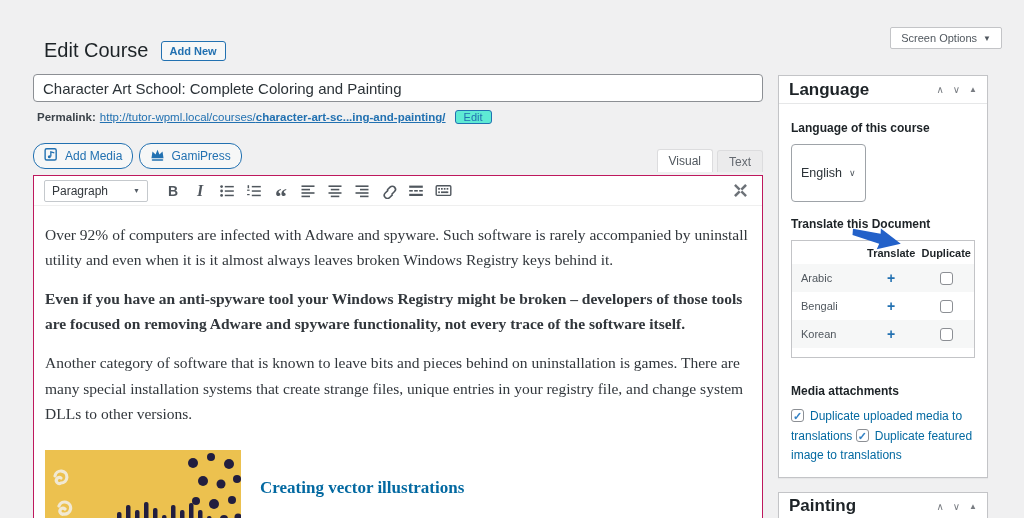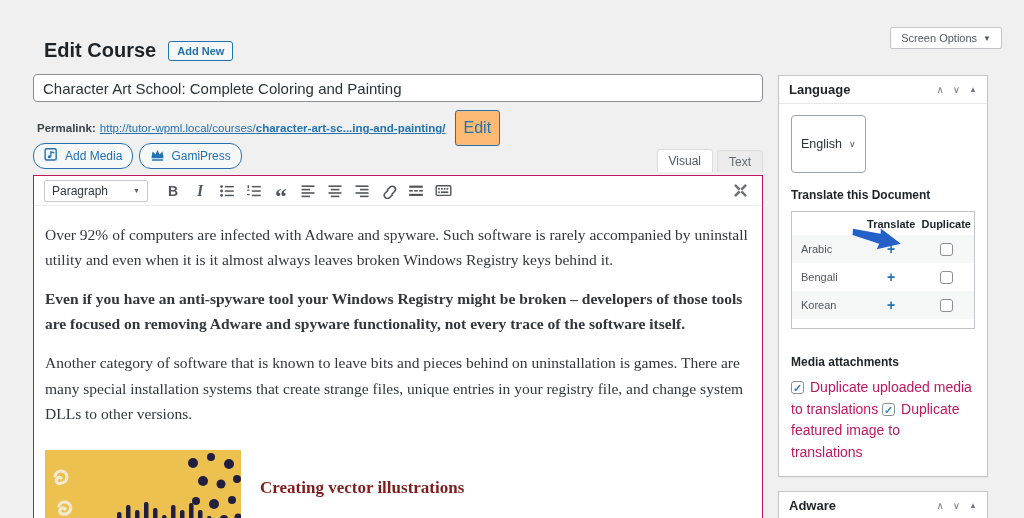--- a/index.html
+++ b/index.html
@@ -18,21 +18,21 @@
     font-size: 11px; color: #50575e; padding: 4px 10px;
     display: flex; align-items: center; gap: 6px; cursor: pointer;
   }
   .screen-options .caret { font-size: 8px; color: #50575e; }
 
   
   .page-title-row {
     position: absolute; left: 44px; top: 39px;
     display: flex; align-items: center; gap: 12px;
   }
-  .page-title-row h1 { font-size: 20px; font-weight: 700; color: #1d2327; }
+  .page-title-row h1 { font-size: 20px; font-weight: 400; color: #1d2327; }
   .add-new-btn {
     font-size: 11px; color: #2271b1; background: #f6f7f7;
     border: 1px solid #2271b1; border-radius: 3px; padding: 3px 8px; cursor: pointer;
     font-weight: 600;
   }
 
   
   .title-input {
     position: absolute; left: 33px; top: 74px; width: 730px; height: 28px;
     border: 1px solid #8c8f94; border-radius: 4px; background: #fff;
@@ -40,22 +40,22 @@
     font-size: 15px; color: #2c3338; padding: 0 9px; outline: none;
   }
   .permalink-row {
     position: absolute; left: 37px; top: 110px;
     font-size: 11.5px; display: flex; align-items: center; gap: 4px;
   }
   .permalink-row .pl-label { font-weight: 700; color: #3c434a; }
   .permalink-row a { color: #2271b1; text-decoration: underline; }
   .permalink-row a .slug { font-weight: 700; }
   .pl-edit-btn {
-    margin-left: 5px; font-size: 16px; color: #2271b1; background: #fdba74;
-    border: 1px solid #2271b1; border-radius: 3px; padding: 8px 8px; cursor: pointer;
+    margin-left: 5px; font-size: 11px; color: #2271b1; background: #5eead4;
+    border: 1px solid #2271b1; border-radius: 3px; padding: 0 8px; cursor: pointer;
   }
 
   
   .media-buttons { position: absolute; left: 33px; top: 143px; display: flex; gap: 6px; }
   .media-btn {
     height: 26px; padding: 0 10px; display: flex; align-items: center; gap: 6px;
     background: #f6f7f7; border: 1px solid #2271b1; border-radius: 12px;
     color: #2271b1; font-size: 12px; cursor: pointer; font-weight: 400;
   }
   .editor-tabs {
@@ -101,33 +101,33 @@
   .editor-content {
     padding: 8px 11px 0 11px;
     font-family: "Liberation Serif", serif;
     font-size: 15.5px; line-height: 1.62; color: #32373c;
   }
   .editor-content p { margin: 8px 0 14px 0; }
   .editor-content p.bold { font-weight: 700; }
   .media-section { display: flex; margin-top: 24px; }
   .art-image { width: 196px; height: 170px; flex: none; cursor: pointer; }
   .section-text { margin-left: 19px; padding-top: 24px; }
-  .section-text h3 { font-size: 17px; font-weight: 700; color: #7f1d1d; margin-bottom: 14px; }
+  .section-text h3 { font-size: 17px; font-weight: 700; color: #0369a1; margin-bottom: 14px; }
 
   
   .sidebar { position: absolute; left: 778px; top: 75px; width: 210px; }
   .panel {
     background: #fff; border: 1px solid #c3c4c7;
     box-shadow: 0 1px 1px rgba(0,0,0,.04); margin-bottom: 14px;
   }
   .panel-header {
     height: 28px; display: flex; justify-content: space-between; align-items: center;
     padding: 0 10px; border-bottom: 1px solid #e6e7e8; cursor: pointer;
   }
-  .panel-title { font-size: 13px; font-weight: 700; color: #1d2327; }
+  .panel-title { font-size: 17px; font-weight: 700; color: #1d2327; }
   .panel-icons { display: flex; gap: 9px; align-items: center; color: #787c82; }
   .panel-icons .chev { font-size: 10px; cursor: pointer; }
   .panel-icons .tri { font-size: 8px; cursor: pointer; }
   .panel-body { padding: 2px 12px 12px 12px; }
   .side-label { font-size: 12px; font-weight: 700; color: #1d2327; margin-top: 15px; }
   .lang-select {
     margin-top: 9px; display: inline-flex; align-items: center; gap: 7px;
     border: 1px solid #9ea3a8; border-radius: 4px; background: #fff;
     padding: 21px 9px; font-size: 12.5px; color: #2c3338; cursor: pointer;
   }
@@ -146,21 +146,21 @@
   .translate-table tbody tr:nth-child(odd) { background: #f6f7f7; }
   .cb {
     display: inline-block; width: 13px; height: 13px; background: #fff;
     border: 1px solid #8c8f94; border-radius: 3px; vertical-align: -2px;
     position: relative; cursor: pointer;
   }
   .cb.checked::after {
     content: "✓"; position: absolute; left: 1px; top: -2px;
     color: #3582c4; font-size: 11px; font-weight: 700;
   }
-  .cb-row { font-size: 14px; color: #be185d; line-height: 1.55; margin-top: 4px; cursor: pointer; }
+  .cb-row { font-size: 12px; color: #0369a1; line-height: 1.55; margin-top: 4px; cursor: pointer; }
   .cb-row .cb { margin-right: 6px; }
   .ma-label { margin-top: 26px; margin-bottom: 8px; }
 
   
   .arrow-annotation { position: absolute; left: 849px; top: 225px; z-index: 5; pointer-events: none; }
 </style>
 </head>
 <body>
 
 <div class="screen-options">
@@ -378,20 +378,21 @@
   <div class="panel">
     <div class="panel-header">
       <span class="panel-title">Language</span>
       <span class="panel-icons">
         <span class="chev">∧</span>
         <span class="chev">∨</span>
         <span class="tri">▲</span>
       </span>
     </div>
     <div class="panel-body">
+      <div class="side-label">Language of this course</div>
       <div class="lang-select">
         <span>English</span>
         <span class="caret">∨</span>
       </div>
       <div class="side-label">Translate this Document</div>
 
       <div class="translate-table-wrap">
         <table class="translate-table">
           <thead>
             <tr>
@@ -425,21 +426,21 @@
         <span class="cb checked"></span><span>Duplicate uploaded media to translations</span>
       </label>
       <label class="cb-row">
         <span class="cb checked"></span><span>Duplicate featured image to translations</span>
       </label>
     </div>
   </div>
 
   <div class="panel">
     <div class="panel-header">
-      <span class="panel-title">Adware</span>
+      <span class="panel-title">Painting</span>
       <span class="panel-icons">
         <span class="chev">∧</span>
         <span class="chev">∨</span>
         <span class="tri">▲</span>
       </span>
     </div>
   </div>
 </div>
 
 <svg class="arrow-annotation" width="56" height="30" viewBox="0 0 56 30">

